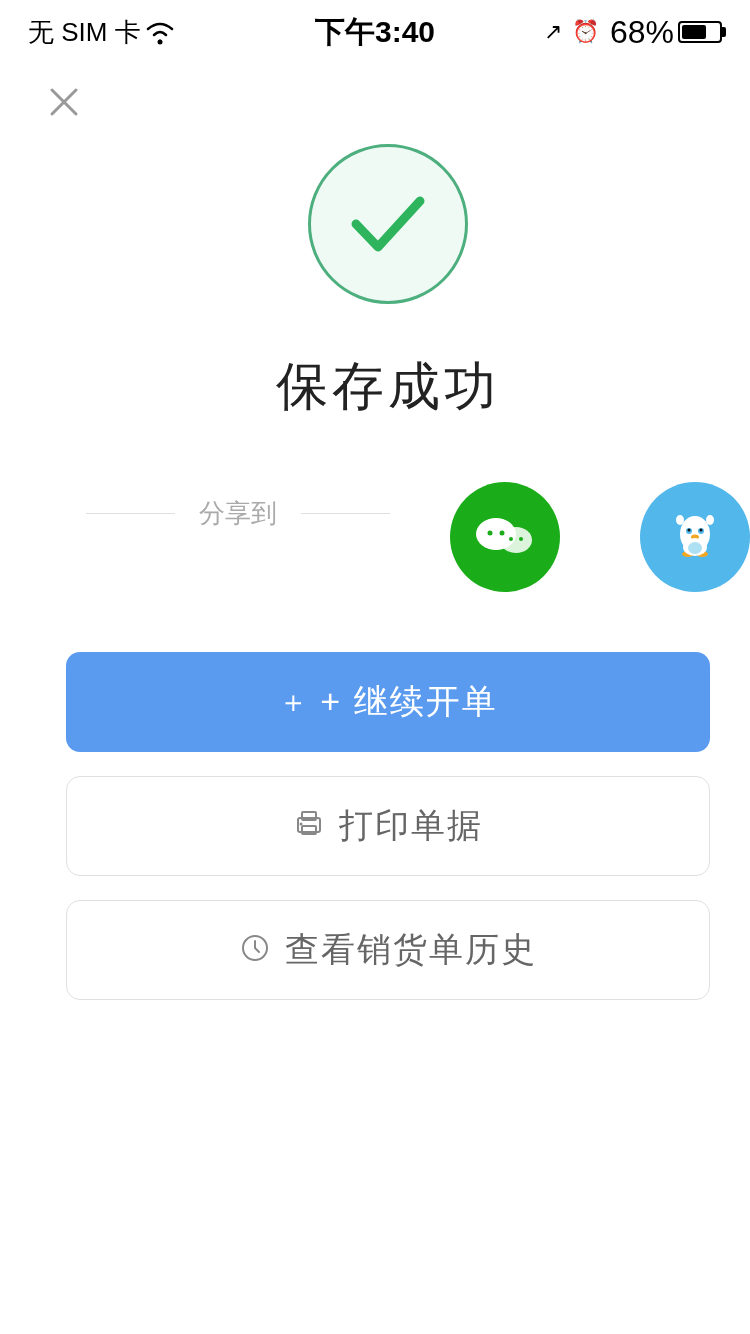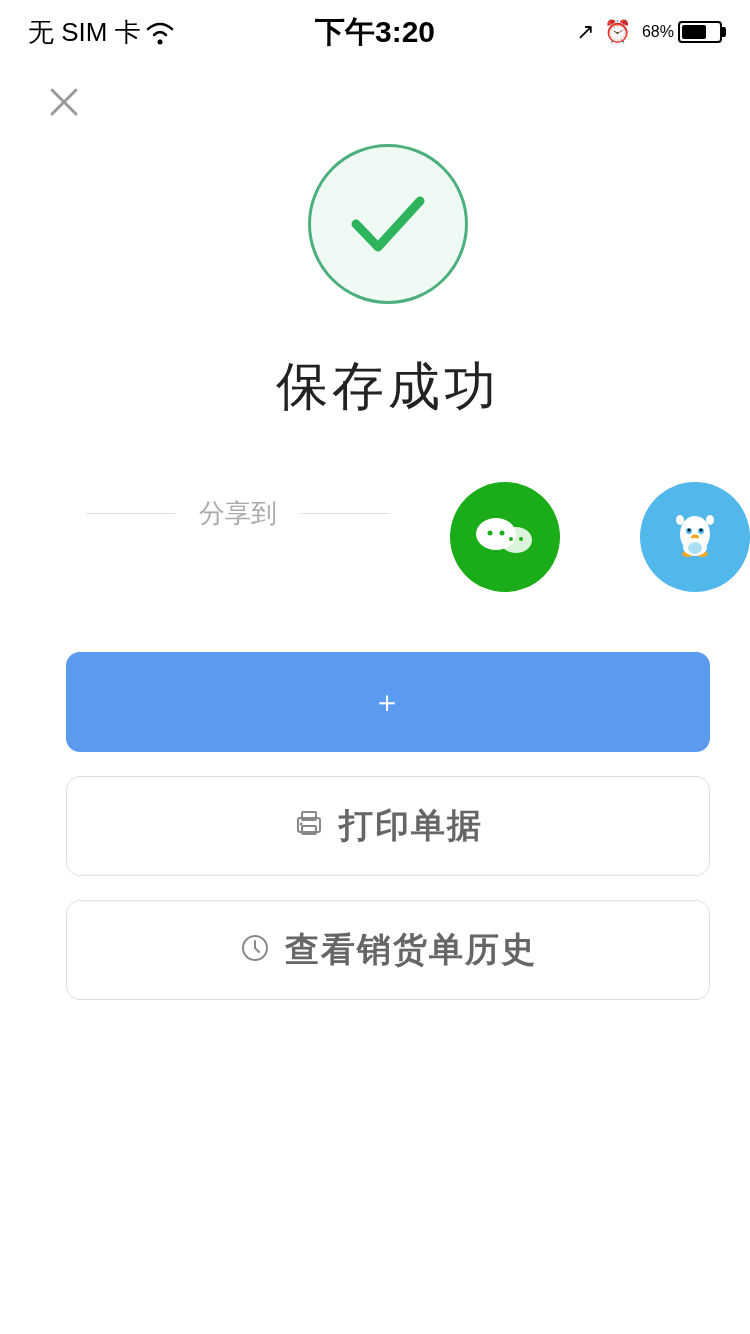--- a/index.html
+++ b/index.html
@@ -54,21 +54,21 @@
       height: 26px;
     }
 
     
     .battery {
       display: flex;
       align-items: center;
       gap: 4px;
     }
     .battery-text {
-      font-size: 16px;
+      font-size: 32px;
     }
     .battery-bar {
       width: 44px;
       height: 22px;
       border: 2px solid #000;
       border-radius: 4px;
       position: relative;
       display: flex;
       align-items: center;
       padding: 2px;
@@ -229,21 +229,21 @@
       background: #fff;
       border: 1px solid #e0e0e0;
       border-radius: 14px;
       display: flex;
       align-items: center;
       justify-content: center;
       gap: 14px;
       cursor: pointer;
       font-size: 34px;
       color: #666;
-      font-weight: 700;
+      font-weight: 400;
       letter-spacing: 2px;
     }
 
     .btn-icon {
       font-size: 30px;
       line-height: 1;
     }
   </style>
 </head>
 <body>
@@ -251,21 +251,21 @@
 <div class="status-bar">
   <div class="status-left">
     <span>无 SIM 卡</span>
     <svg class="wifi-icon" viewBox="0 0 34 26" fill="none">
       <path d="M17 22 L17 22" stroke="#000" stroke-width="3" stroke-linecap="round"></path>
       <path d="M11 16 Q17 10 23 16" stroke="#000" stroke-width="2.5" fill="none" stroke-linecap="round"></path>
       <path d="M5 10 Q17 0 29 10" stroke="#000" stroke-width="2.5" fill="none" stroke-linecap="round"></path>
       <circle cx="17" cy="23" r="2.5" fill="#000"></circle>
     </svg>
   </div>
-  <div class="status-center">下午3:20</div>
+  <div class="status-center">下午3:40</div>
   <div class="status-right">
     <span style="font-size:22px;">↗</span>
     <span style="font-size:22px;">⏰</span>
     <div class="battery">
       <span class="battery-text">68%</span>
       <div class="battery-bar">
         <div class="battery-fill"></div>
       </div>
     </div>
   </div>
@@ -331,20 +331,21 @@
           <ellipse cx="48" cy="16" rx="4" ry="5" fill="white"></ellipse>
         </svg>
       </div>
     </div>
   </div>
 
   <div class="btn-group">
 
     <button class="btn-primary">
       <span class="btn-icon">＋</span>
+      <span style="margin-left:-4px;">+ 继续开单</span>
     </button>
 
     <button class="btn-secondary">
       <span class="btn-icon">
         <svg width="32" height="32" viewBox="0 0 32 32" fill="none">
           <rect x="5" y="10" width="22" height="14" rx="2" fill="none" stroke="#888" stroke-width="2"></rect>
           <rect x="9" y="4" width="14" height="8" rx="1" fill="none" stroke="#888" stroke-width="2"></rect>
           <rect x="9" y="18" width="14" height="8" rx="1" fill="none" stroke="#888" stroke-width="2"></rect>
           <circle cx="8" cy="16" r="1.5" fill="#888"></circle>
         </svg>

